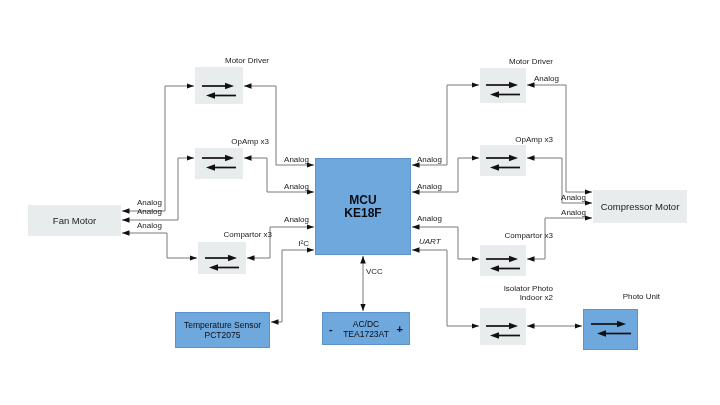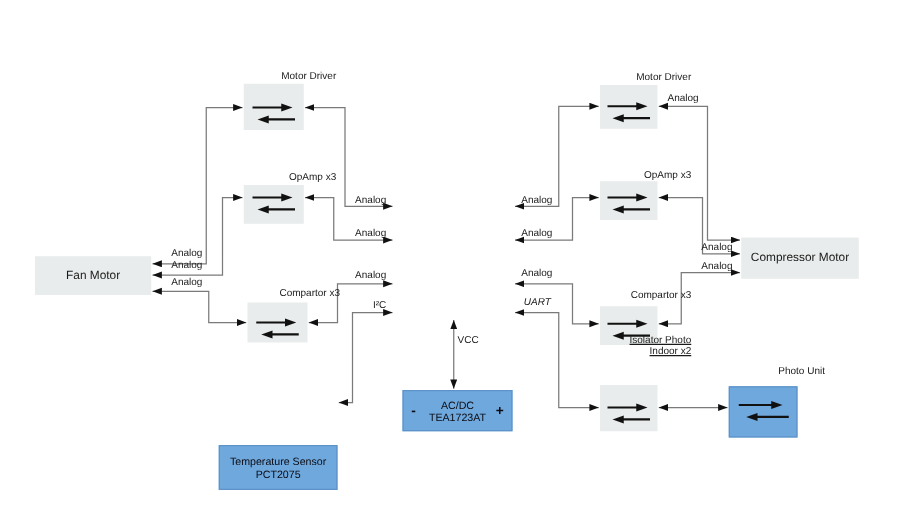--- a/index.html
+++ b/index.html
@@ -124,22 +124,28 @@
 
   <div class="box gray arrbox" style="left:480px;top:308px;width:46px;height:37px;">
     <svg class="dar" style="margin-top:13px" width="38" height="20" viewBox="0 0 38 20">
       <line class="darline" x1="2" y1="5" x2="26" y2="5"></line>
         <path class="darhead" d="M25,1.8 L34,5 L25,8.2 Z"></path>
       <line class="darline" x1="36" y1="14.5" x2="14" y2="14.5"></line>
         <path class="darhead" d="M15,11.3 L6,14.5 L15,17.7 Z"></path>
     </svg>
   </div>
 
-
-  <div class="box blue" style="left:175px;top:312px;width:95px;height:36px;margin-top:44px;">
+  <div class="box blue" style="left:315px;top:158px;width:96px;height:97px;">
+    <div class="mcutxt">
+      <div>MCU</div>
+      <div>KE18F</div>
+    </div>
+  </div>
+
+  <div class="box blue" style="left:175px;top:312px;width:95px;height:36px;">
     <div class="smtxt">
       <div>Temperature Sensor</div>
       <div>PCT2075</div>
     </div>
   </div>
 
   <div class="box blue" style="left:322px;top:312px;width:88px;height:33px;">
     <span class="acdc-sign" style="left:6px;">-</span>
     <div class="smtxt">
       <div>AC/DC</div>
@@ -156,21 +162,21 @@
         <path class="darhead" d="M17,11.3 L8,14.5 L17,17.7 Z"></path>
     </svg>
   </div>
 
   <div class="blklbl" style="left:169px;top:57px;width:100px;">Motor Driver</div>
   <div class="blklbl" style="left:169px;top:138px;width:100px;">OpAmp x3</div>
   <div class="blklbl" style="left:172px;top:231px;width:100px;">Compartor x3</div>
   <div class="blklbl" style="left:453px;top:58px;width:100px;">Motor Driver</div>
   <div class="blklbl" style="left:453px;top:136px;width:100px;">OpAmp x3</div>
   <div class="blklbl" style="left:453px;top:232px;width:100px;">Compartor x3</div>
-  <div class="blklbl" style="left:453px;top:268px;width:100px;text-decoration:underline;">
+  <div class="blklbl" style="left:453px;top:285px;width:100px;">
     <div>Isolator  Photo</div>
     <div>Indoor x2</div>
   </div>
   <div class="blklbl" style="left:560px;top:293px;width:100px;">Photo Unit</div>
 
   <span class="lbl" style="left:137px;top:198px;">Analog</span>
   <span class="lbl" style="left:137px;top:207px;">Analog</span>
   <span class="lbl" style="left:137px;top:221px;">Analog</span>
 
   <span class="lbl r" style="left:265px;top:155px;width:44px;">Analog</span>

